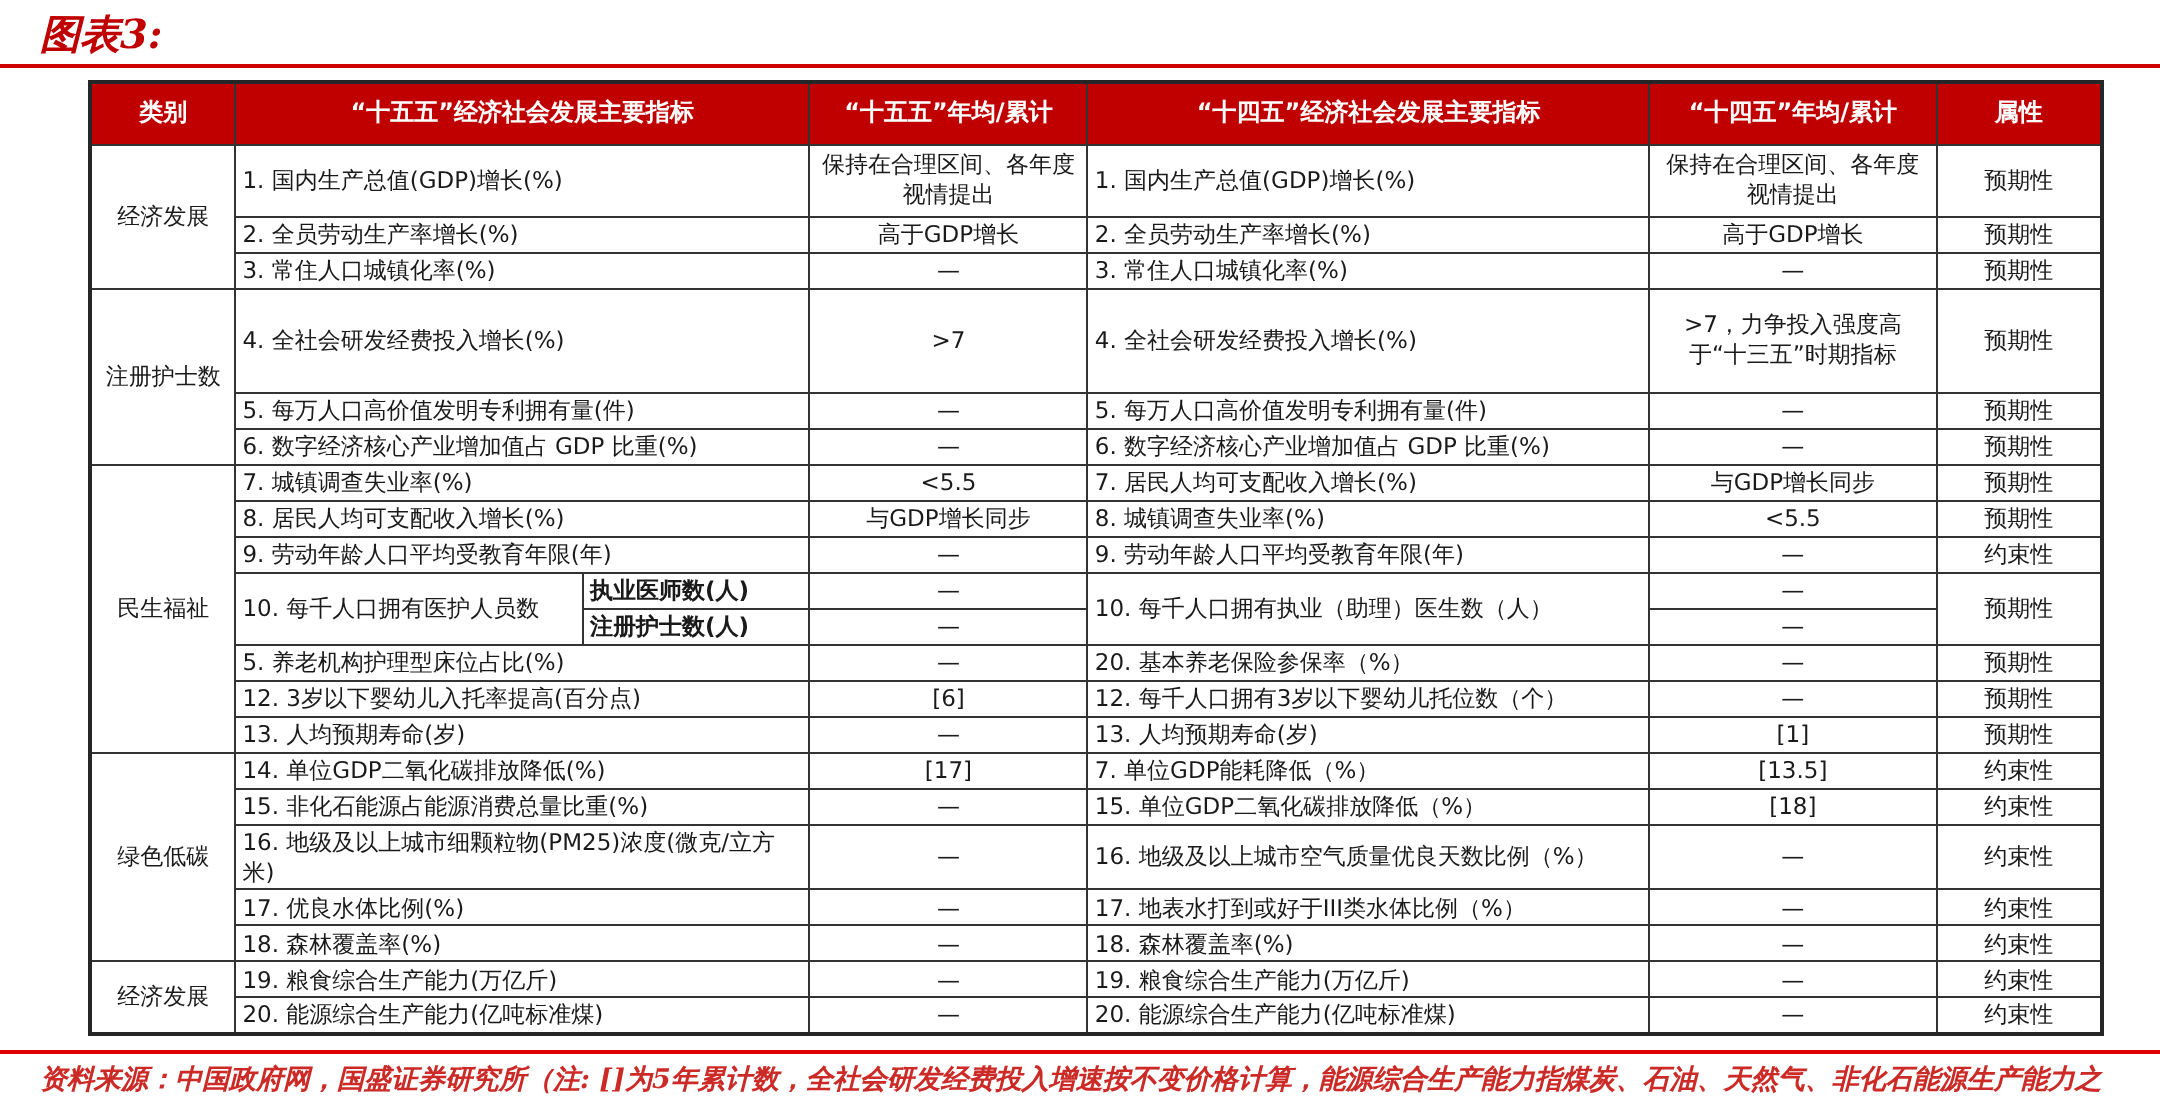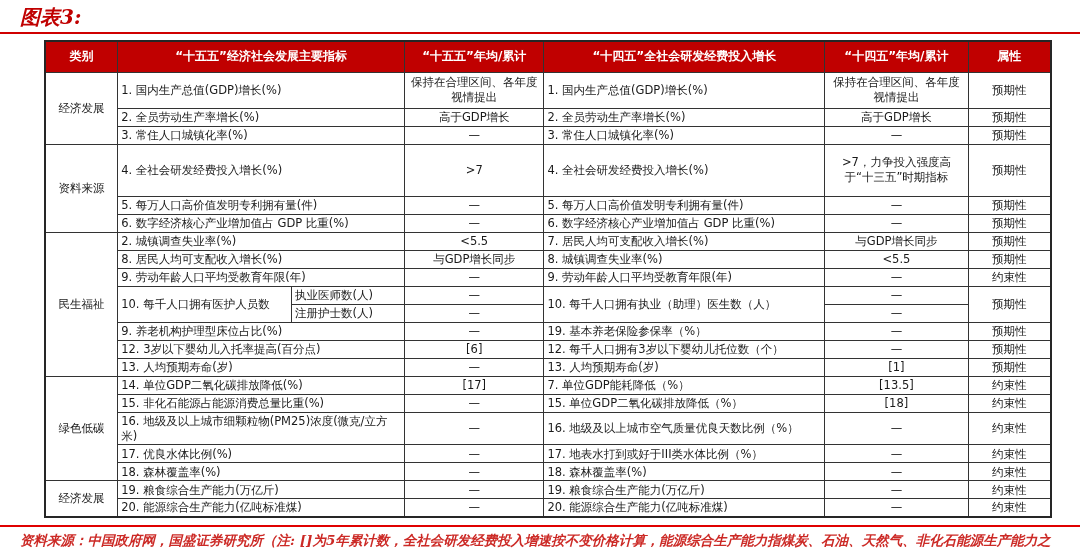--- a/index.html
+++ b/index.html
@@ -49,21 +49,21 @@
   table.indicators th {
     background: #c00000;
     color: #ffffff;
     font-weight: bold;
     font-size: 12px;
     padding: 7px 2px;
     text-align: center;
   }
   td.cat  { text-align: center; font-weight: normal; }
   td.lbl  { text-align: left; padding-left: 5px; }
-  td.sub  { text-align: left; padding-left: 4px; }
+  td.sub  { text-align: left; padding-left: 4px; font-weight: bold; }
   td.val  { text-align: center; }
   td.attr { text-align: center; margin-left: 32px; }
   td.red  { color: #eb3a2e; }
   td.blue { color: #5b9bd5; }
   tr.h-std  { height: 18px; }
   tr.h-tall { height: 36px; }
   tr.h-xl   { height: 52px; }
 
   
   .source-divider {
@@ -98,21 +98,21 @@
         <col style="width:138px">
           <col style="width:278px">
           <col style="width:142px">
         <col style="width:82px">
       </colgroup>
       <thead>
         <tr>
             <th colspan="1">类别</th>
             <th colspan="2">“十五五”经济社会发展主要指标</th>
             <th colspan="1">“十五五”年均/累计</th>
-            <th colspan="1">“十四五”全社会研发经费投入增长</th>
+            <th colspan="1">“十四五”经济社会发展主要指标</th>
             <th colspan="1">“十四五”年均/累计</th>
             <th colspan="1">属性</th>
           </tr>
       </thead>
       <tbody>
           <tr class="h-tall">
             <td rowspan="3" class="cat">经济发展</td>
             <td colspan="2" class="lbl">1. 国内生产总值(GDP)增长(%)</td>
             <td class="val">保持在合理区间、各年度视情提出</td>
             <td class="lbl">1. 国内生产总值(GDP)增长(%)</td>
@@ -127,21 +127,21 @@
             <td class="attr">预期性</td>
           </tr>
           <tr class="h-std">
             <td colspan="2" class="lbl">3. 常住人口城镇化率(%)</td>
             <td class="val">—</td>
             <td class="lbl">3. 常住人口城镇化率(%)</td>
             <td class="val">—</td>
             <td class="attr">预期性</td>
           </tr>
           <tr class="h-xl">
-            <td rowspan="3" class="cat">资料来源</td>
+            <td rowspan="3" class="cat">注册护士数</td>
             <td colspan="2" class="lbl">4. 全社会研发经费投入增长(%)</td>
             <td class="val">&gt;7</td>
             <td class="lbl">4. 全社会研发经费投入增长(%)</td>
             <td class="val">&gt;7，力争投入强度高于“十三五”时期指标</td>
             <td class="attr">预期性</td>
           </tr>
           <tr class="h-std">
             <td colspan="2" class="lbl">5. 每万人口高价值发明专利拥有量(件)</td>
             <td class="val">—</td>
             <td class="lbl">5. 每万人口高价值发明专利拥有量(件)</td>
@@ -150,21 +150,21 @@
           </tr>
           <tr class="h-std">
             <td colspan="2" class="lbl">6. 数字经济核心产业增加值占 GDP 比重(%)</td>
             <td class="val">—</td>
             <td class="lbl">6. 数字经济核心产业增加值占 GDP 比重(%)</td>
             <td class="val">—</td>
             <td class="attr">预期性</td>
           </tr>
           <tr class="h-std">
             <td rowspan="8" class="cat">民生福祉</td>
-            <td colspan="2" class="lbl">2. 城镇调查失业率(%)</td>
+            <td colspan="2" class="lbl">7. 城镇调查失业率(%)</td>
             <td class="val">&lt;5.5</td>
             <td class="lbl">7. 居民人均可支配收入增长(%)</td>
             <td class="val">与GDP增长同步</td>
             <td class="attr">预期性</td>
           </tr>
           <tr class="h-std">
             <td colspan="2" class="lbl">8. 居民人均可支配收入增长(%)</td>
             <td class="val">与GDP增长同步</td>
             <td class="lbl">8. 城镇调查失业率(%)</td>
             <td class="val">&lt;5.5</td>
@@ -184,23 +184,23 @@
             <td rowspan="2" class="lbl blue">10. 每千人口拥有执业（助理）医生数（人）</td>
             <td class="val">—</td>
             <td rowspan="2" class="attr">预期性</td>
           </tr>
           <tr class="h-std">
             <td class="sub red">注册护士数(人)</td>
             <td class="val">—</td>
             <td class="val">—</td>
           </tr>
           <tr class="h-std">
-            <td colspan="2" class="lbl red">9. 养老机构护理型床位占比(%)</td>
-            <td class="val">—</td>
-            <td class="lbl blue">19. 基本养老保险参保率（%）</td>
+            <td colspan="2" class="lbl red">5. 养老机构护理型床位占比(%)</td>
+            <td class="val">—</td>
+            <td class="lbl blue">20. 基本养老保险参保率（%）</td>
             <td class="val">—</td>
             <td class="attr">预期性</td>
           </tr>
           <tr class="h-std">
             <td colspan="2" class="lbl red">12. 3岁以下婴幼儿入托率提高(百分点)</td>
             <td class="val">[6]</td>
             <td class="lbl blue">12. 每千人口拥有3岁以下婴幼儿托位数（个）</td>
             <td class="val">—</td>
             <td class="attr">预期性</td>
           </tr>

